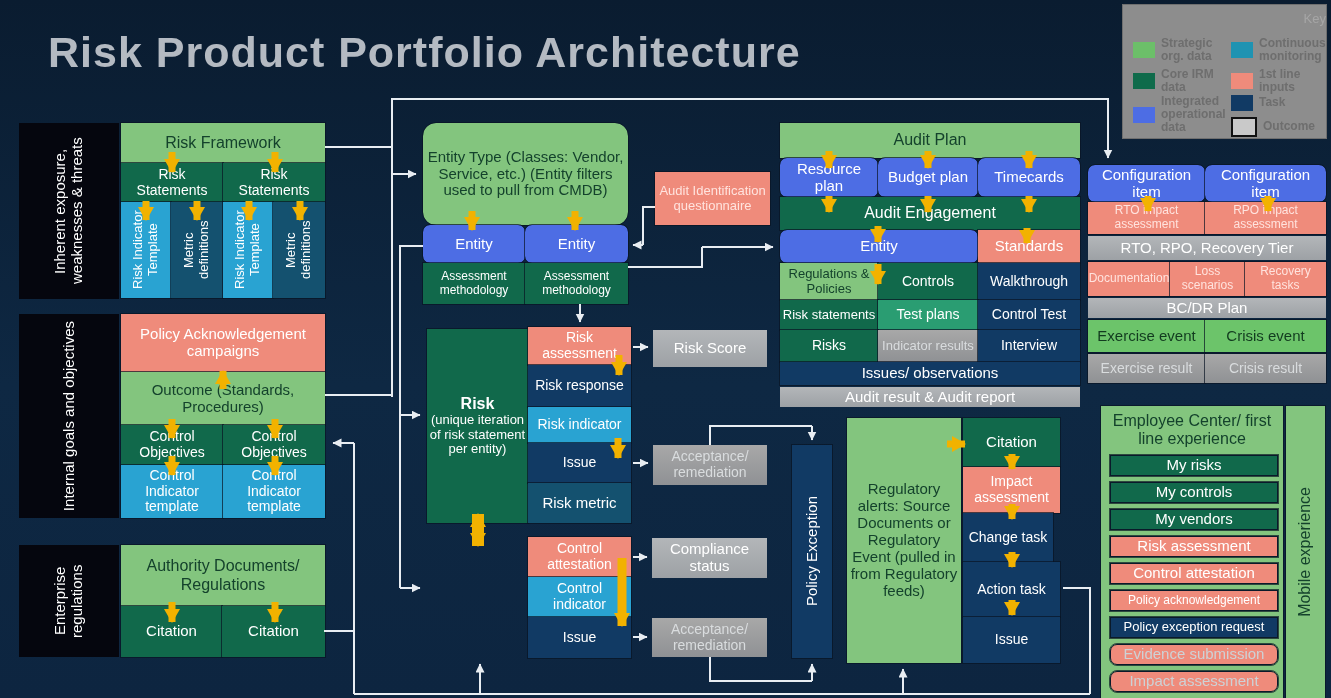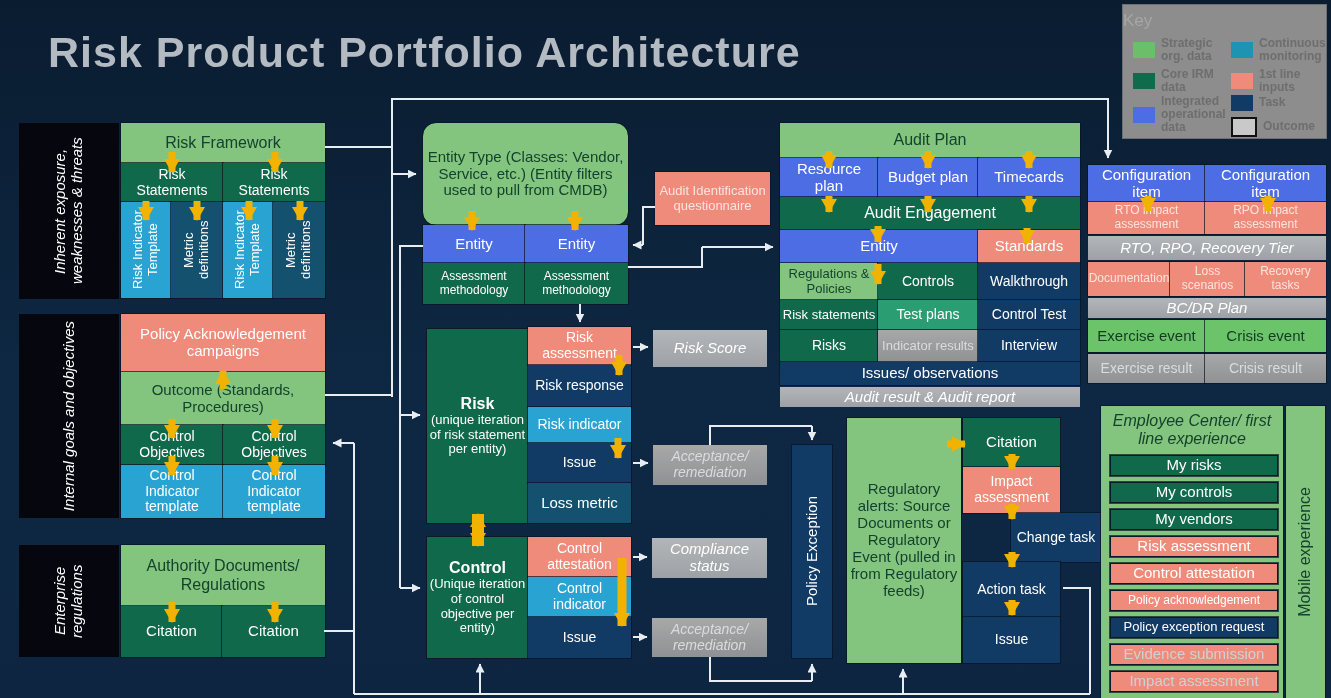--- a/index.html
+++ b/index.html
@@ -1,45 +1,45 @@
 <!DOCTYPE html>
 <html><head>
 <meta charset="utf-8">
 <style>
   html,body{margin:0;padding:0;}
   body{font-family:"Liberation Sans",sans-serif;}
   .stage{position:relative;width:1331px;height:698px;overflow:hidden;
          background:linear-gradient(180deg,#0a1c30 0%,#0e2843 55%,#0d2540 100%);}
   .b{position:absolute;box-sizing:border-box;display:flex;align-items:center;justify-content:center;
      text-align:center;color:#fff;font-size:14px;line-height:1.13;outline:1px solid rgba(8,20,35,.7);padding:2px;}
-  .noline{outline:none;font-style:italic;}
+  .noline{outline:none;}
   .lg{background:#83c57e;color:#14422c;}
   .dg{background:#11694b;}
   .mg{background:#2a9d72;}
-  .blue{background:#4d6de4;}
+  .blue{background:#4d6de4;border-radius:7px;}
   .cyan{background:#29a3d2;}
   .tn{background:#14516f;}
   .navy{background:#113a64;}
   .salmon{background:#ef8b7b;}
   .salmon .dim{color:#ffe3de;}
   .gray{background:linear-gradient(#b3b6b9,#9da1a5);}
   .gray2{background:linear-gradient(#a8a8a8,#8f9194);color:#d9dcde;}
   .grn{background:#6cc46a;color:#123b1f;}
   .blackside{background:#05060e;}
   .vtext{writing-mode:vertical-rl;transform:rotate(180deg);}
   .bold{font-weight:bold;}
   .title{position:absolute;left:48px;top:28px;font-size:43px;font-weight:bold;color:#b4bac2;letter-spacing:1px;}
   .key{position:absolute;left:1123px;top:5px;width:203px;height:133px;background:#8d8d8d;outline:1px solid #6f6f6f;}
-  .key .kt{position:absolute;top:6px;left:0;width:100%;text-align:left;color:#a6a6a6;font-size:17px;}
+  .key .kt{position:absolute;top:6px;left:0;width:100%;text-align:right;color:#a6a6a6;font-size:13px;}
   .kitem{position:absolute;display:flex;align-items:center;gap:6px;color:#6e6e6e;font-size:12px;line-height:1.1;text-align:left;font-weight:bold;}
   .sw{width:22px;height:16px;flex:0 0 22px;}
   .swo{border:2px solid #111;}
   svg.overlay{position:absolute;left:0;top:0;pointer-events:none;}
   .f12{font-size:12px;} .f13{font-size:13px;} .f15{font-size:15px;} .f16{font-size:16px;}
-  .dimtxt{color:#cdd2d6;}
+  .dimtxt{color:#cdd2d6;border-radius:7px;}
 </style>
 </head>
 <body>
 
 <div class="stage">
 
   <div class="title">Risk Product Portfolio Architecture</div>
 
   <div class="key">
     <div class="kt">Key</div>
@@ -120,28 +120,24 @@
     </div>
 
   <div class="b dg f13" style="left:427px;top:329px;width:101px;height:194px;flex-direction:column;">
     <span class="bold f16">Risk</span>
     <span>(unique iteration of risk statement per entity)</span>
     </div>
   <div class="b salmon" style="left:528px;top:327px;width:103px;height:38px;">Risk assessment</div>
   <div class="b navy" style="left:528px;top:365px;width:103px;height:42px;">Risk response</div>
   <div class="b cyan" style="left:528px;top:407px;width:103px;height:36px;">Risk indicator</div>
   <div class="b navy" style="left:528px;top:443px;width:103px;height:40px;">Issue</div>
-  <div class="b tn f15" style="left:528px;top:483px;width:103px;height:40px;">Loss metric</div>
+  <div class="b tn f15" style="left:528px;top:483px;width:103px;height:40px;">Risk metric</div>
   <div class="b gray noline f15" style="left:653px;top:330px;width:114px;height:37px;">Risk Score</div>
   <div class="b gray2 noline" style="left:653px;top:445px;width:114px;height:40px;">Acceptance/ remediation</div>
 
-  <div class="b dg f13" style="left:427px;top:537px;width:101px;height:121px;flex-direction:column;">
-    <span class="bold f16">Control</span>
-    <span>(Unique iteration of control objective per entity)</span>
-    </div>
   <div class="b salmon" style="left:528px;top:537px;width:103px;height:40px;">Control attestation</div>
   <div class="b cyan" style="left:528px;top:577px;width:103px;height:40px;">Control indicator</div>
   <div class="b navy" style="left:528px;top:617px;width:103px;height:41px;">Issue</div>
   <div class="b gray noline f15" style="left:652px;top:538px;width:115px;height:40px;">Compliance status</div>
   <div class="b gray2 noline" style="left:652px;top:618px;width:115px;height:39px;">Acceptance/ remediation</div>
 
   <div class="b navy" style="left:792px;top:445px;width:40px;height:213px;">
     <span class="vtext f15">Policy Exception</span>
     </div>
 
@@ -160,21 +156,21 @@
   <div class="b navy" style="left:978px;top:300px;width:102px;height:30px;">Control Test</div>
   <div class="b dg" style="left:780px;top:330px;width:98px;height:32px;">Risks</div>
   <div class="b gray2 f13" style="left:878px;top:330px;width:100px;height:32px;">Indicator results</div>
   <div class="b navy" style="left:978px;top:330px;width:102px;height:32px;">Interview</div>
   <div class="b navy f15" style="left:780px;top:362px;width:300px;height:23px;">Issues/ observations</div>
   <div class="b gray noline f15" style="left:780px;top:387px;width:300px;height:20px;">Audit result &amp; Audit report</div>
 
   <div class="b lg f15" style="left:847px;top:418px;width:114px;height:245px;">Regulatory alerts: Source Documents or Regulatory Event (pulled in from Regulatory feeds)</div>
   <div class="b dg f15" style="left:963px;top:418px;width:97px;height:49px;">Citation</div>
   <div class="b salmon" style="left:963px;top:467px;width:97px;height:46px;">Impact assessment</div>
-  <div class="b navy" style="left:963px;top:513px;width:90px;height:49px;margin-left:48px;">Change task</div>
+  <div class="b navy" style="left:963px;top:513px;width:90px;height:49px;">Change task</div>
   <div class="b navy" style="left:963px;top:562px;width:97px;height:55px;">Action task</div>
   <div class="b navy" style="left:963px;top:617px;width:97px;height:46px;">Issue</div>
 
   <div class="b blue f15" style="left:1088px;top:165px;width:117px;height:37px;">Configuration item</div>
   <div class="b blue f15" style="left:1205px;top:165px;width:121px;height:37px;">Configuration item</div>
   <div class="b salmon f12" style="left:1088px;top:202px;width:117px;height:32px;">
     <span class="dim">RTO impact assessment</span>
     </div>
   <div class="b salmon f12" style="left:1205px;top:202px;width:121px;height:32px;">
     <span class="dim">RPO impact assessment</span>

